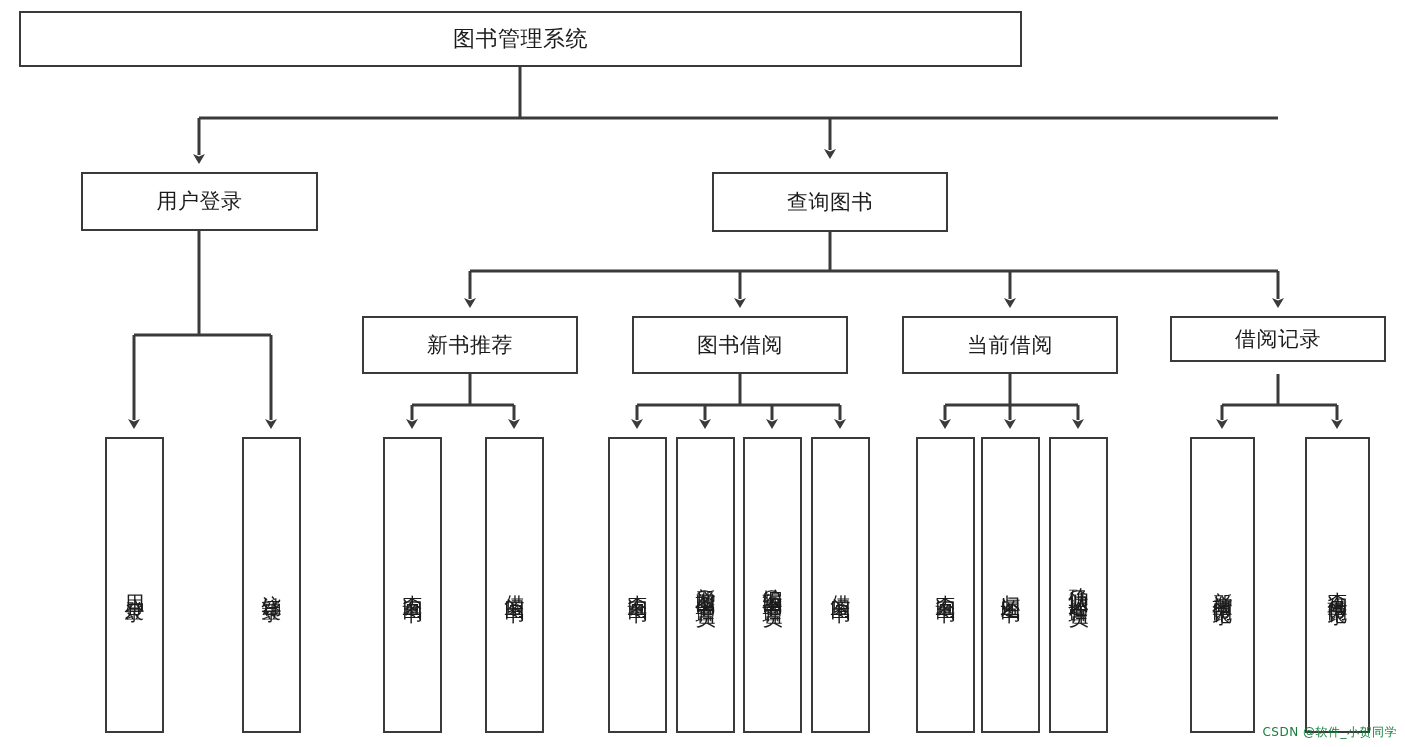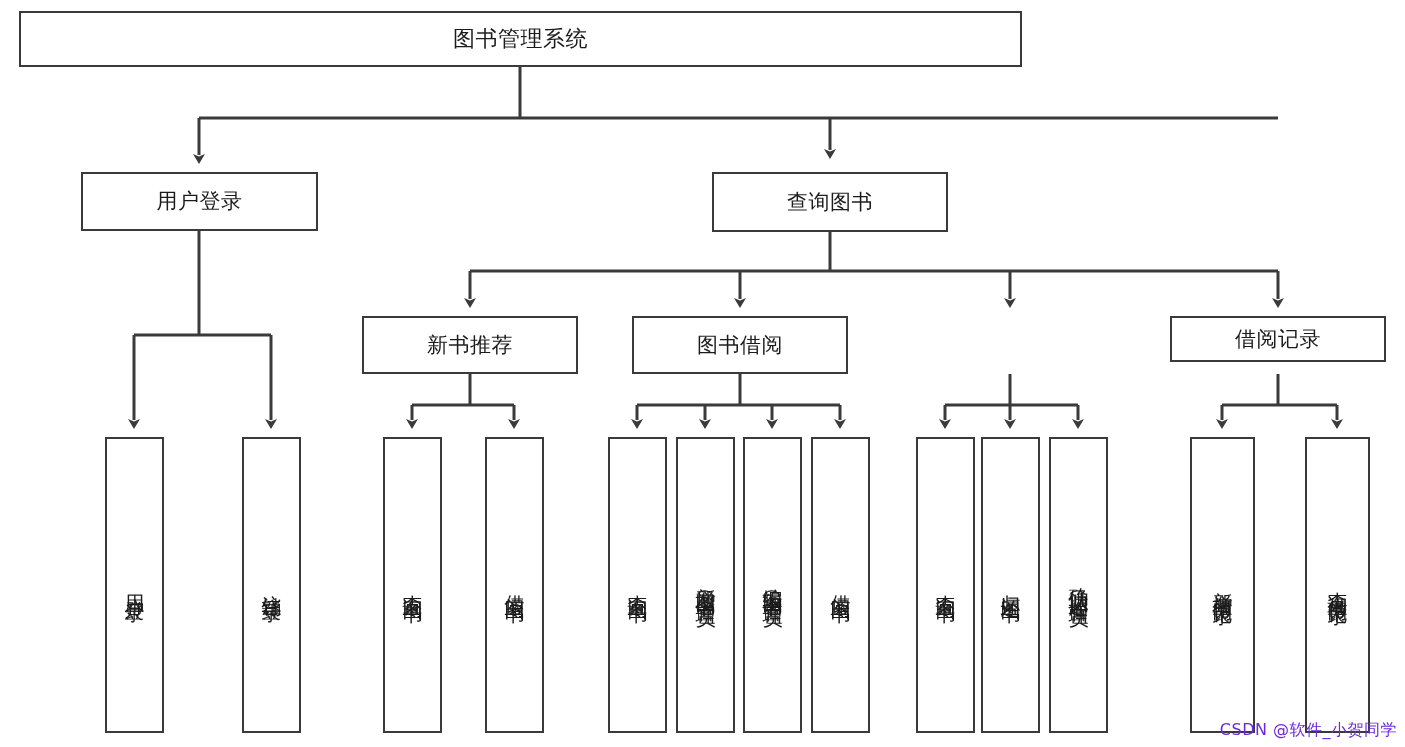--- a/index.html
+++ b/index.html
@@ -56,22 +56,22 @@
     line-height: 1.05;
     max-height: 100%;
   }
   #root-node .label {
     font-size: 22px;
   }
   #watermark {
     position: absolute;
     right: 8px;
     bottom: 6px;
-    font-size: 16px;
-    color: #6d28d9;
+    font-size: 12px;
+    color: #15803d;
     z-index: 5;
     white-space: nowrap;
     letter-spacing: 0.5px;
   }
 </style>
 </head>
 <body>
 
 <div id="canvas">
 
@@ -135,20 +135,23 @@
   <div class="node horiz" style="left:712px; top:172px; width:236px; height:60px;">
     <span class="label">查询图书</span>
   </div>
 
   <div class="node horiz" style="left:362px; top:316px; width:216px; height:58px;">
     <span class="label">新书推荐</span>
   </div>
   <div class="node horiz" style="left:632px; top:316px; width:216px; height:58px;">
     <span class="label">图书借阅</span>
   </div>
+  <div class="node horiz" style="left:902px; top:316px; width:216px; height:58px;">
+    <span class="label">当前借阅</span>
+  </div>
   <div class="node horiz" style="left:1170px; top:316px; width:216px; height:46px;">
     <span class="label">借阅记录</span>
   </div>
 
   <div class="node vert" style="left:105px; top:437px; width:59px; height:296px;">
     <span class="label">用户登录</span>
   </div>
   <div class="node vert" style="left:242px; top:437px; width:59px; height:296px;">
     <span class="label">注销登录</span>
   </div>

